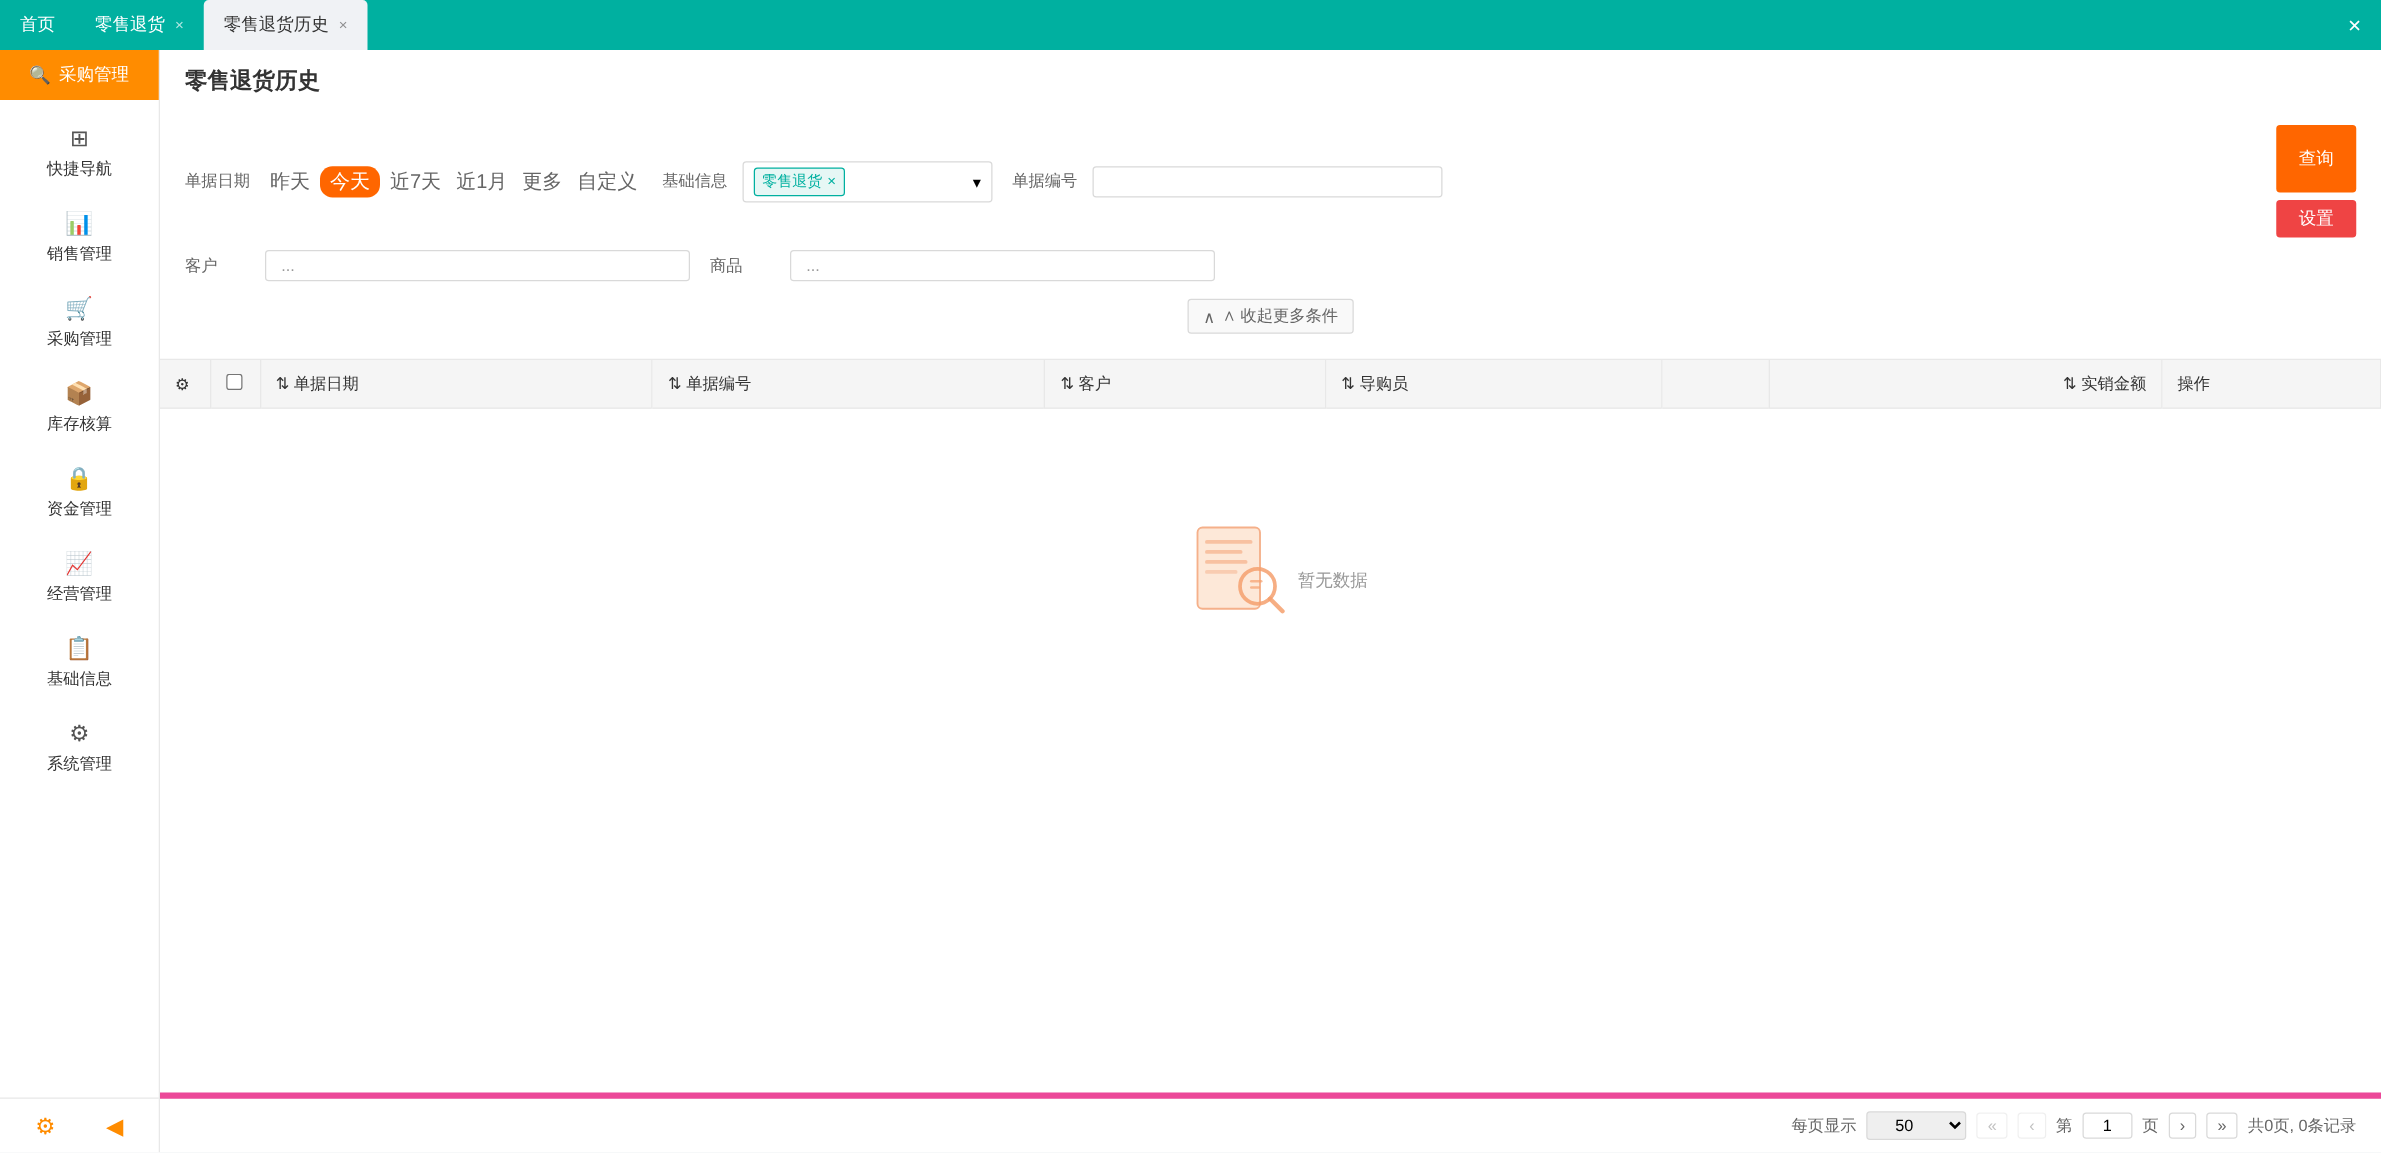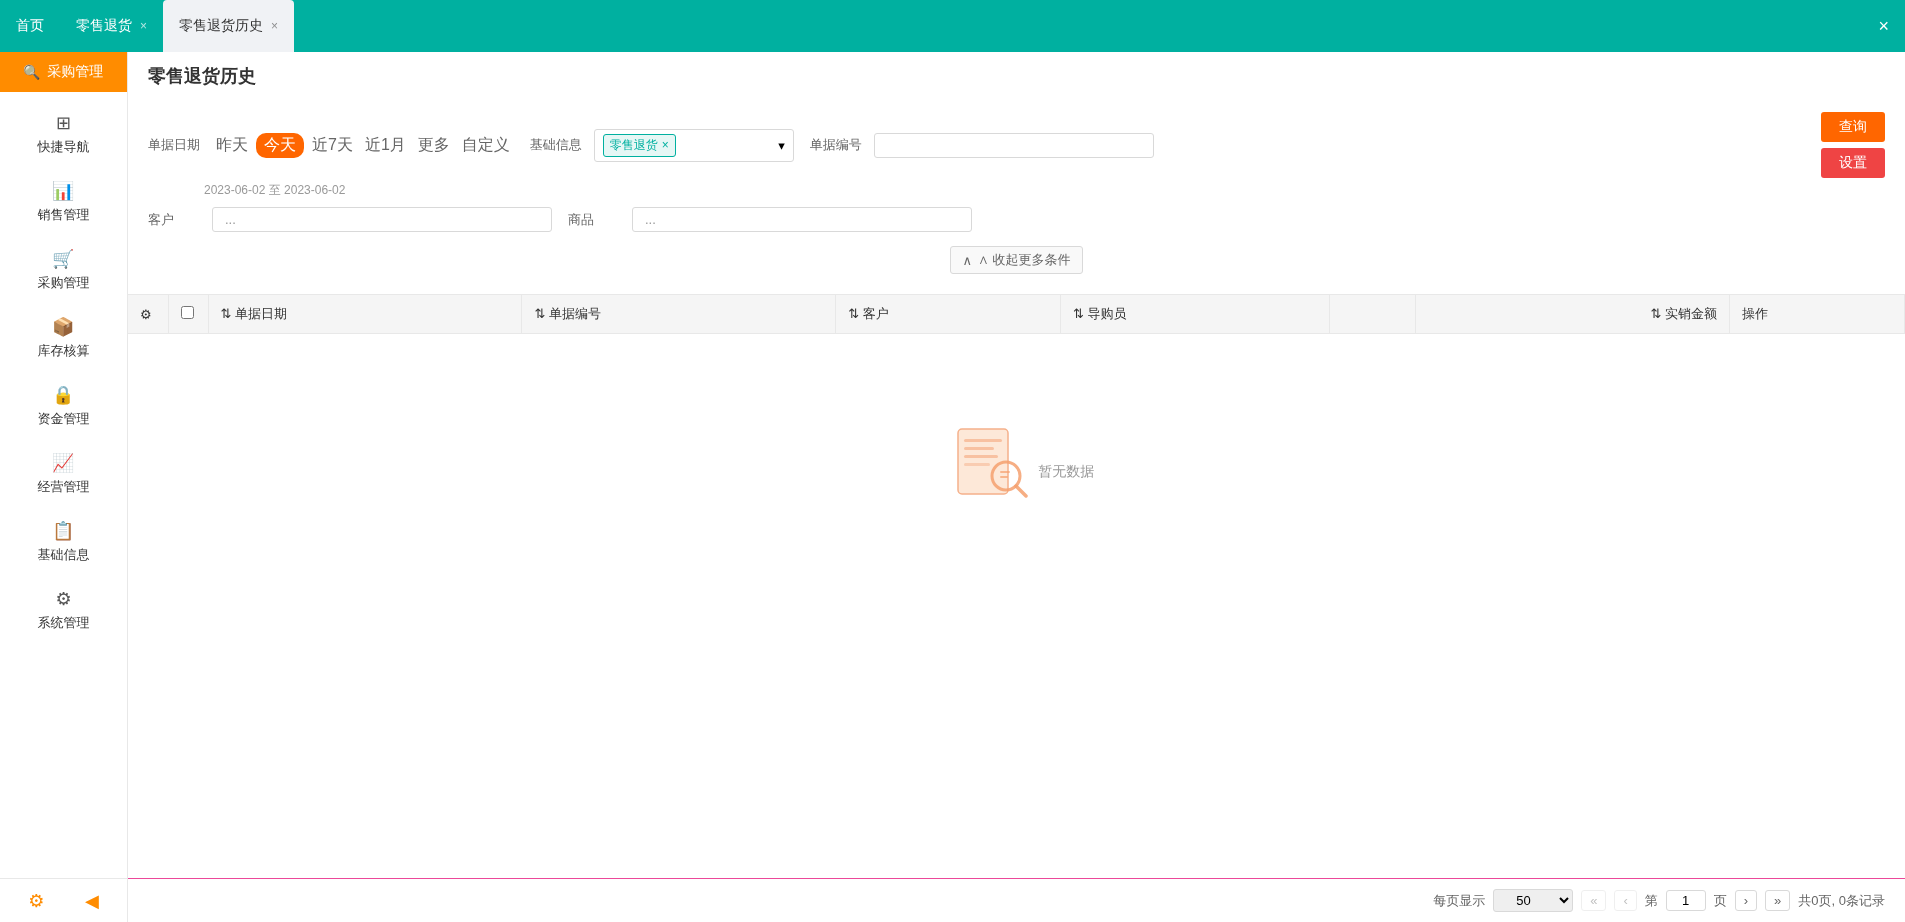--- a/index.html
+++ b/index.html
@@ -1,20 +1,20 @@
 <!DOCTYPE html>
 <html><head>
   <meta charset="utf-8">
   <style>
     * { box-sizing: border-box; margin: 0; padding: 0; font-family: 'Microsoft YaHei', Arial, sans-serif; }
     body { display: flex; flex-direction: column; height: 922px; width: 1905px; overflow: hidden; background: #f0f2f5; }
 
     
     .top-bar {
-      height: 52px;
+      height: 40px;
       background: #00b0a0;
       display: flex;
       align-items: center;
       padding: 0 0 0 0;
       flex-shrink: 0;
     }
     .top-bar-tabs {
       display: flex;
       align-items: center;
       flex: 1;
@@ -162,21 +162,21 @@
       display: flex;
       align-items: center;
       gap: 4px;
       font-size: 13px;
       cursor: pointer;
     }
     .query-btn {
       background: #ff6600;
       color: white;
       border: none;
-      padding: 6px 18px;
+      padding: 18px 18px;
       border-radius: 3px;
       cursor: pointer;
       font-size: 14px;
     }
     .settings-btn {
       background: #ef4444;
       color: white;
       border: none;
       padding: 6px 18px;
       border-radius: 3px;
@@ -333,21 +333,21 @@
     }
     .empty-text { font-size: 14px; color: #999; }
 
     
     .pagination-bar {
       display: flex;
       align-items: center;
       justify-content: flex-end;
       padding: 10px 20px;
       background: #fff;
-      border-top: 1px solid #ec4899;
+      border-top: 5px solid #ec4899;
       font-size: 13px;
       color: #666;
       gap: 8px;
       flex-shrink: 0;
     }
     .page-size-select {
       border: 1px solid #d9d9d9;
       border-radius: 3px;
       padding: 2px 18px;
       font-size: 13px;
@@ -485,23 +485,20 @@
             <span class="filter-label">单据编号</span>
             <input class="filter-input" type="text" style="min-width: 280px;">
           </div>
 
           <div class="right-query-panel">
             <button class="query-btn">查询</button>
             <button class="settings-btn">设置</button>
           </div>
         </div>
 
-        <div style="margin-left: 56px; margin-top:-8px; margin-bottom:8px;">
-          <span class="date-range">2023-06-02 至 2023-06-02</span>
-        </div>
 
         <div class="filter-row">
 
           <div class="filter-group">
             <span class="filter-label">客户</span>
             <div class="filter-placeholder">
               <span>...</span>
             </div>
           </div>
 

